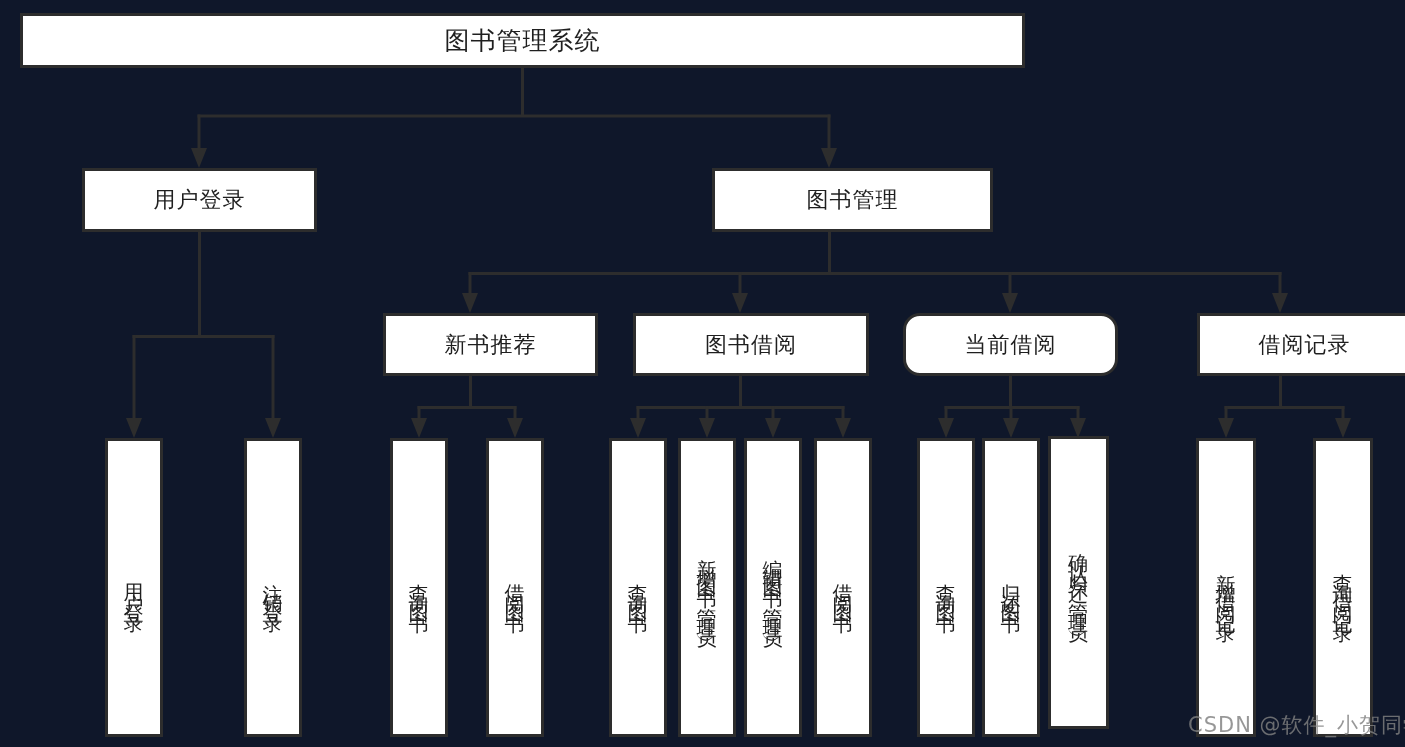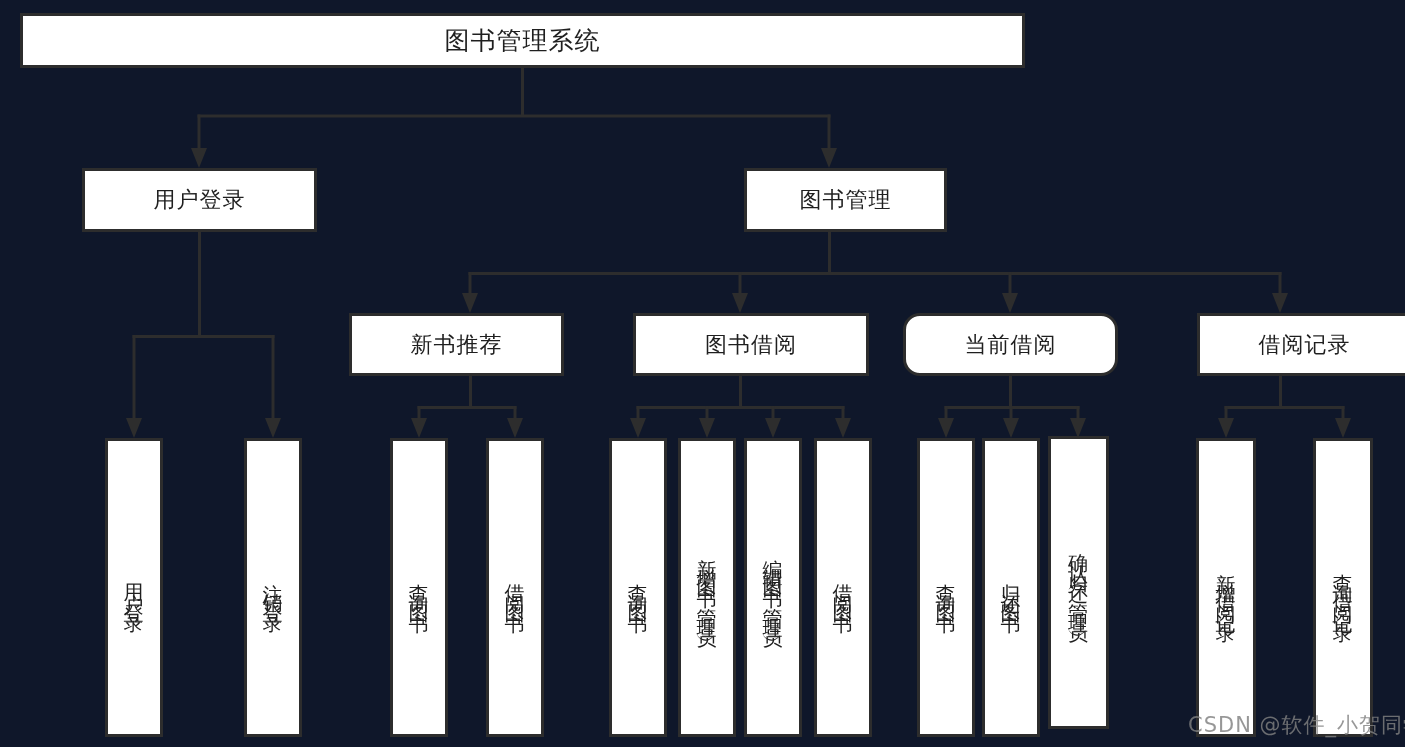--- a/index.html
+++ b/index.html
@@ -138,25 +138,25 @@
     </g>
   </svg>
 
   <div class="node h root" style="left:20px; top:13px; width:1005px; height:55px;">
     <span>图书管理系统</span>
   </div>
 
   <div class="node h l2" style="left:82px; top:168px; width:235px; height:64px;">
     <span>用户登录</span>
   </div>
-  <div class="node h l2" style="left:744px; top:168px; width:203px; height:64px;">
+  <div class="node h l2" style="left:712px; top:168px; width:281px; height:64px;">
     <span>图书管理</span>
   </div>
 
-  <div class="node h l3" style="left:349px; top:313px; width:215px; height:63px;">
+  <div class="node h l3" style="left:383px; top:313px; width:215px; height:63px;">
     <span>新书推荐</span>
   </div>
   <div class="node h l3" style="left:633px; top:313px; width:236px; height:63px;">
     <span>图书借阅</span>
   </div>
   <div class="node h l3" style="left:903px; top:313px; width:215px; height:63px;border-radius:17px;">
     <span>当前借阅</span>
   </div>
   <div class="node h l3" style="left:1173px; top:313px; width:215px; height:63px;margin-left:24px;">
     <span>借阅记录</span>

